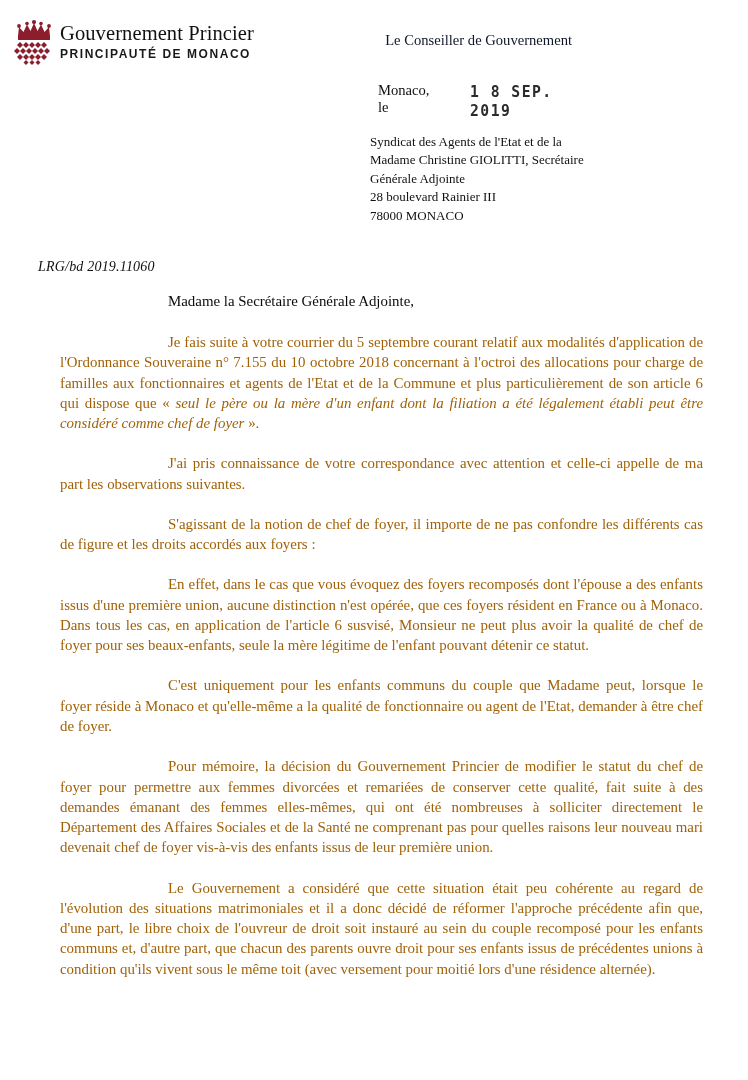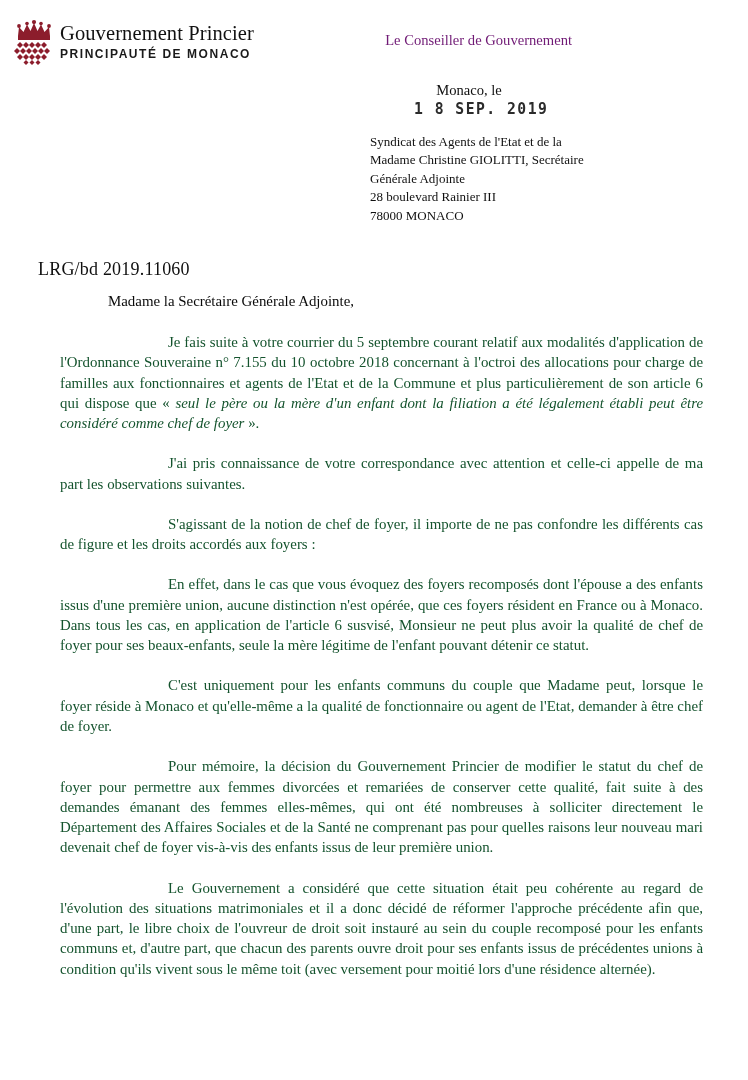--- a/index.html
+++ b/index.html
@@ -60,32 +60,31 @@
   }
 
   
   .header-right {
     position: absolute;
     top: 30px;
     right: 24px;
     text-align: left;
     font-size: 14.6px;
     line-height: 1.45;
-    color: #701a75;
+    color: #0f172a;
     white-space: nowrap;
   }
 
   
   .dateline {
     position: absolute;
     top: 82px;
     left: 378px;
     display: flex;
-    align-items: center;
-    flex-direction: column;
+    align-items: flex-start;
   }
   .dateline-label {
     font-size: 14.6px;
     color: #101010;
   }
   .date-stamp {
     margin-left: 36px;
     font-family: "DejaVu Sans Mono", "Liberation Mono", monospace;
     font-size: 16px;
     font-weight: bold;
@@ -104,44 +103,45 @@
     line-height: 1.42;
     color: #101010;
   }
   .addressee div { white-space: nowrap; }
 
   
   .reference {
     position: absolute;
     top: 259px;
     left: 38px;
-    font-size: 18px;
+    font-size: 14px;
+    font-style: italic;
     color: #101010;
     letter-spacing: 0.2px;
   }
 
   
   .body-block {
     position: absolute;
     top: 293px;
     left: 60px;
     width: 660px;
   }
   .salutation {
     font-size: 14.9px;
-    margin-left: 48px;
+    margin-left: 108px;
     margin-bottom: 22px;
   }
   p.para {
     margin: 0 17px 20px 0;
     font-size: 14.9px;
     line-height: 1.36;
     text-align: justify;
     text-indent: 108px;
-    color: #14532d;
+    color: #a16207;
   }
   p.para:last-child { margin-bottom: 0; }
   .it { font-style: italic; }
 
   
   .footer {
     position: absolute;
     left: 52px;
     top: 1020px;
     font-family: "Liberation Sans", "DejaVu Sans", sans-serif;

